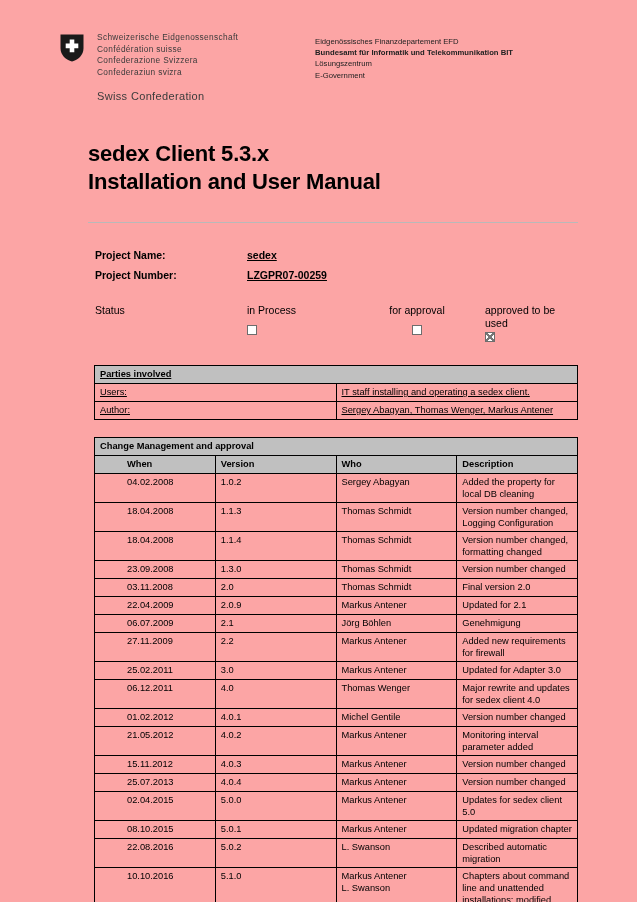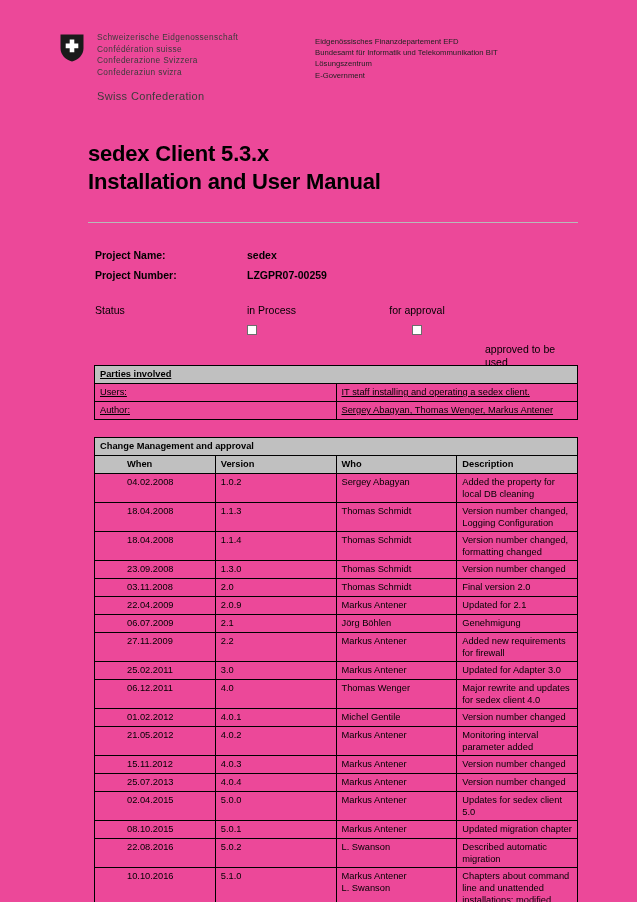--- a/index.html
+++ b/index.html
@@ -15,21 +15,21 @@
     color: #000000;
     position: relative;
     overflow: hidden;
   }
 
   .page {
     position: absolute;
     left: 0; top: 0;
     width: 637px;
     height: 902px;
-    background: #ec4899;
+    background: #fca5a5;
   }
 
   
   .header {
     position: absolute;
     left: 60px;
     top: 30px;
     width: 520px;
     height: 80px;
   }
@@ -66,21 +66,21 @@
   .dept-block {
     position: absolute;
     left: 255px;
     top: 6px;
     font-size: 7.7px;
     line-height: 11.2px;
     color: #222;
     white-space: nowrap;
   }
   .dept-block .dept-line { }
-  .dept-block .dept-bold { font-weight: normal; }
+  .dept-block .dept-bold { font-weight: bold; }
 
   
   .doc-title {
     position: absolute;
     left: 88px;
     top: 140px;
     font-size: 22px;
     font-weight: bold;
     line-height: 28px;
     letter-spacing: -0.2px;
@@ -113,20 +113,21 @@
     position: absolute;
     left: 0;
     font-weight: bold;
     white-space: nowrap;
   }
   .meta-value {
     position: absolute;
     left: 152px;
     font-weight: bold;
     white-space: nowrap;
+    text-decoration: underline;
   }
 
   
   .status {
     position: absolute;
     left: 95px;
     top: 304px;
     width: 490px;
     font-size: 10.5px;
   }
@@ -136,21 +137,21 @@
     top: 0;
     white-space: nowrap;
   }
   .status-opt {
     position: absolute;
     top: 0;
     line-height: 13px;
   }
   .status-opt.o1 { left: 152px; width: 110px; }
   .status-opt.o2 { left: 272px; width: 100px; text-align: center; }
-  .status-opt.o3 { left: 390px; width: 92px; margin-top: 39px; }
+  .status-opt.o3 { left: 390px; width: 92px; }
   .status-opt .opt-text { display: block; }
 
   .checkbox {
     display: inline-block;
     width: 8px;
     height: 8px;
     border: 1px solid #6d6d6d;
     background: #fff;
     position: relative;
     margin-top: 8px;

